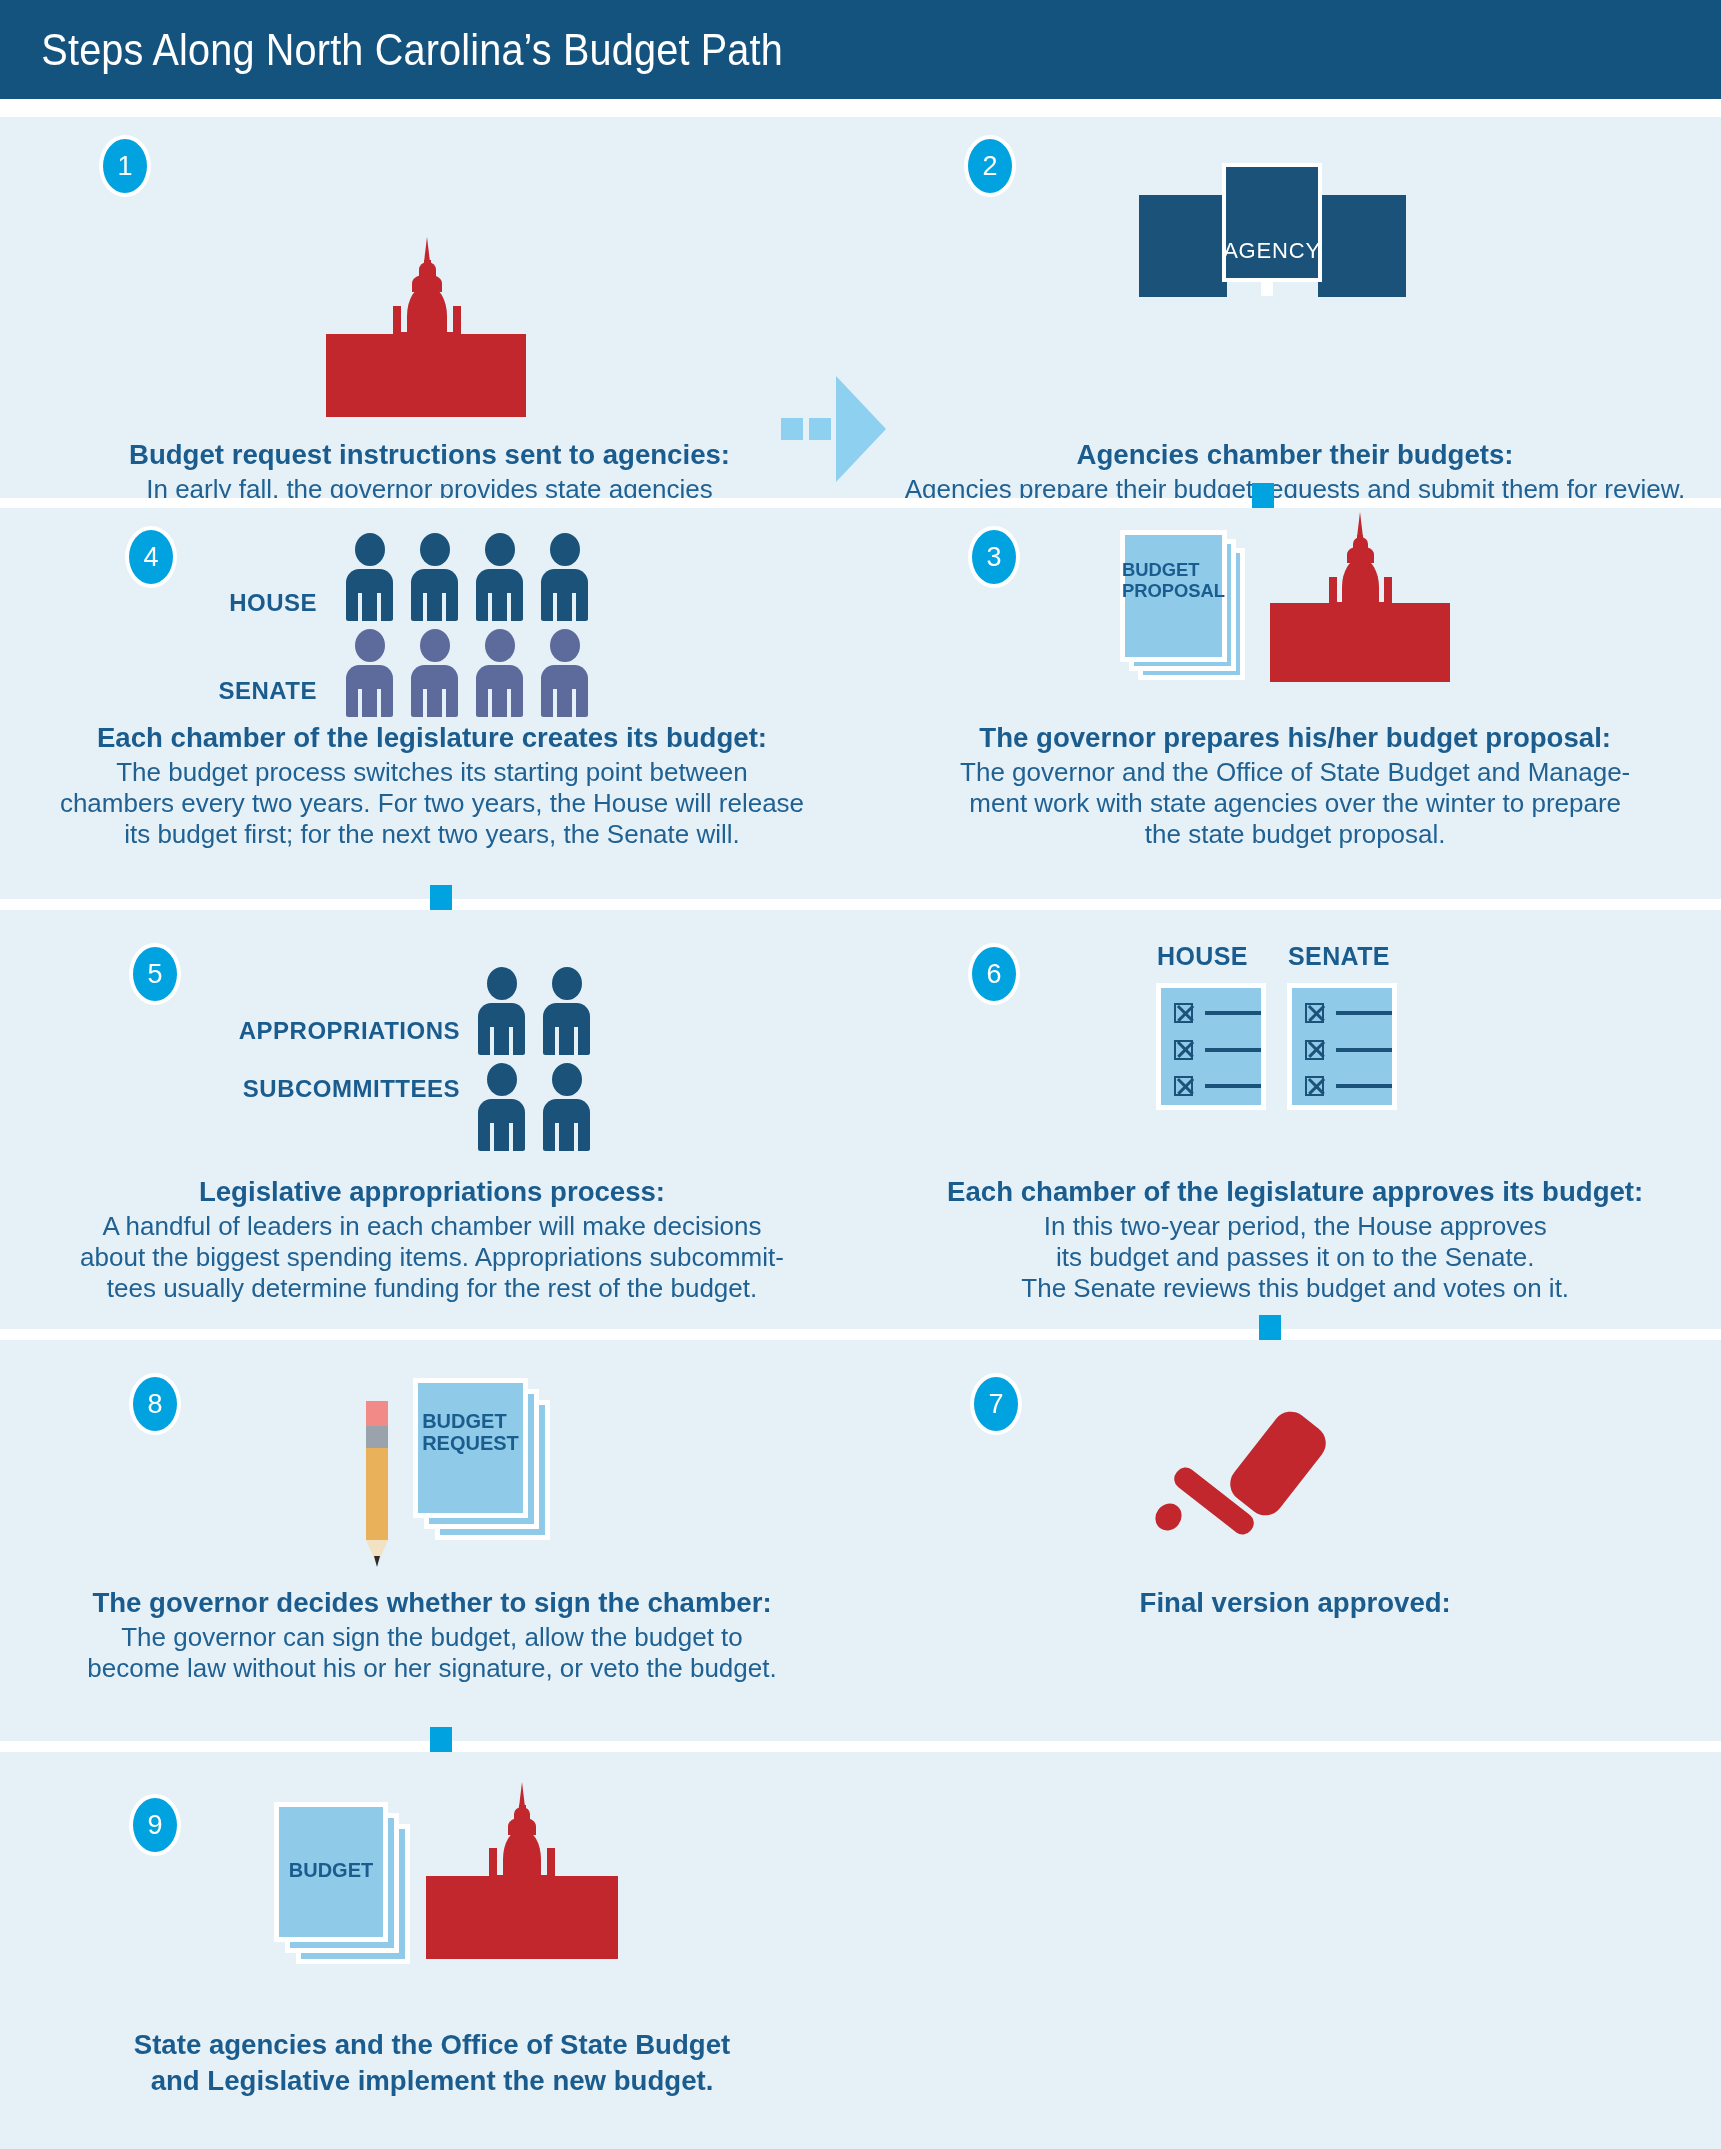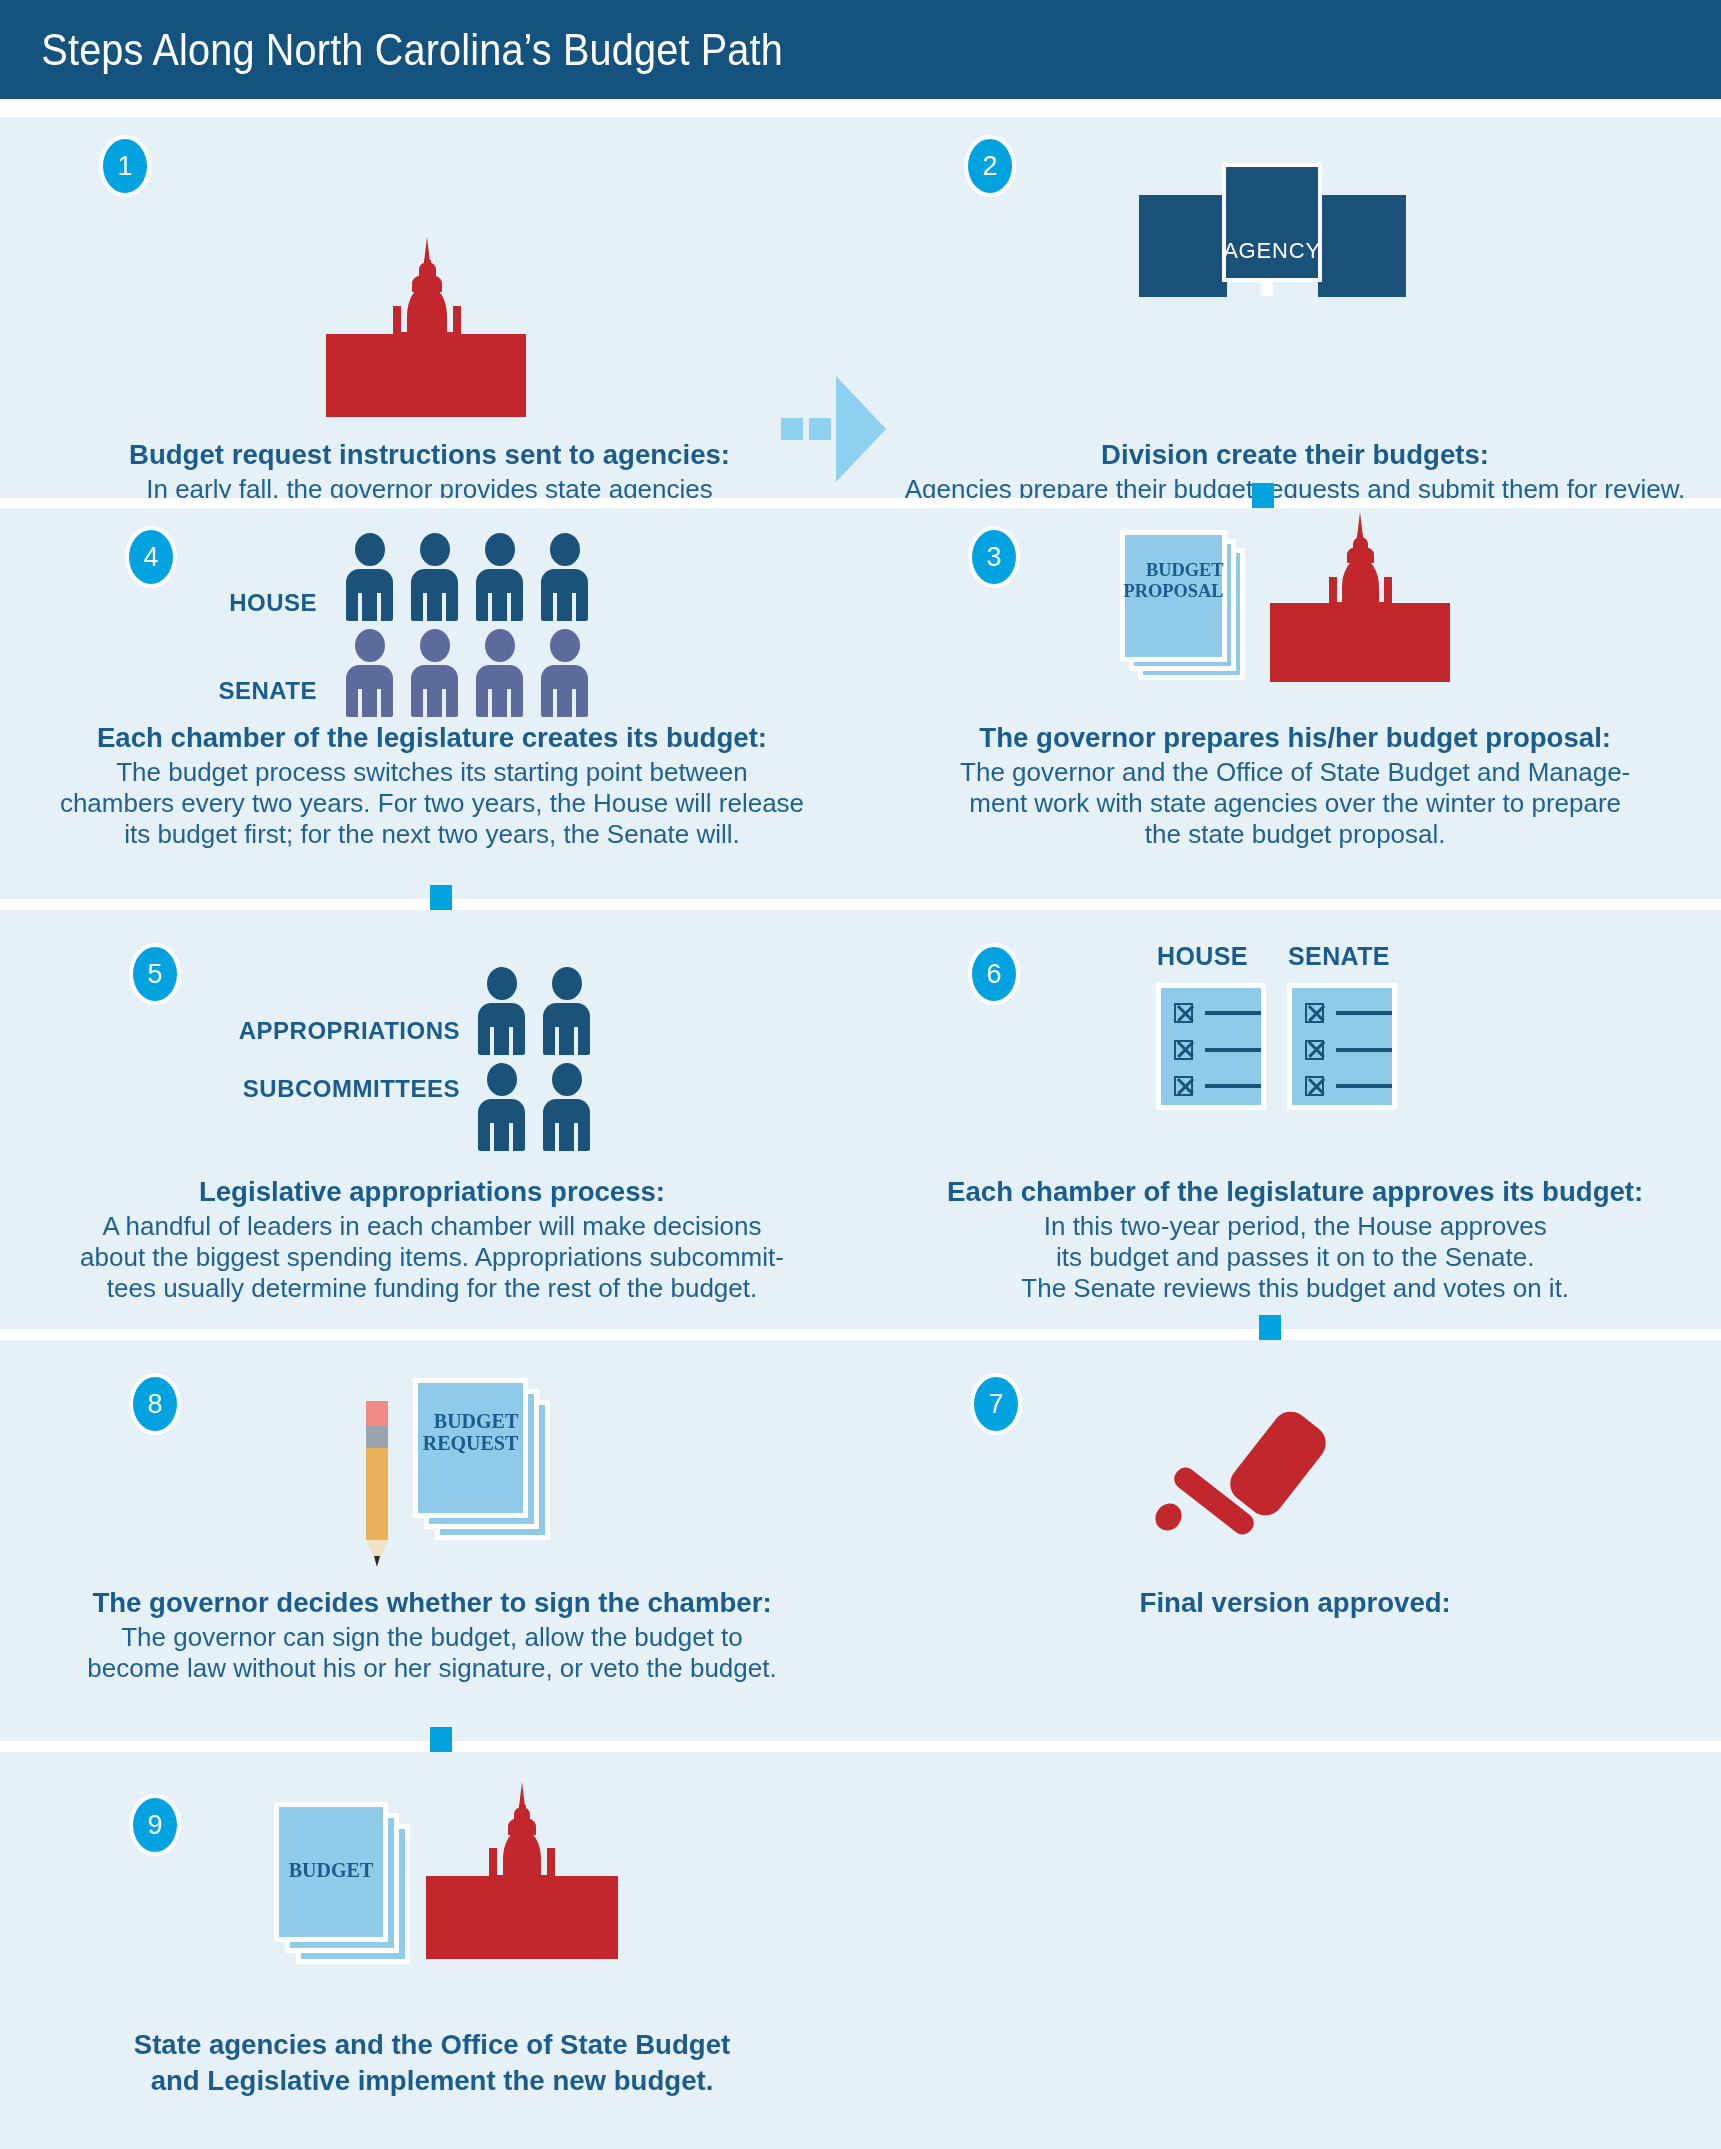--- a/index.html
+++ b/index.html
@@ -110,22 +110,22 @@
     background: #8fcbe8;
     border: 5px solid #ffffff;
   }
   .docstack .front {
     position: absolute; left: 0; top: 0;
     background: #8fcbe8;
     border: 5px solid #ffffff;
     display: flex; align-items: flex-start; justify-content: center;
   }
   .docstack .doclabel {
-    color: #1a5c8e; font-weight: bold; text-align: right;
-    font-family: Liberation Serif, serif;
+    color: #1a5c8e; font-weight: bold; text-align: left;
+    font-family: Liberation Sans, sans-serif;
     line-height: 1.12;
     white-space: pre-line;
   }
 
   
   .agency { position: relative; }
   .agency .blk { position: absolute; background: #1a5279; }
   .agency .center {
     position: absolute; background: #1a5279; border: 4.2px solid #ffffff;
     display: flex; align-items: center; justify-content: center;
@@ -284,21 +284,21 @@
         <div class="blk" style="left:0;   top:32px; width:88px; height:102px;"></div>
         <div class="blk" style="left:179px; top:32px; width:88px; height:102px;"></div>
         <div class="center" style="left:83px; top:0; width:100px; height:119px;">
           <span style="margin-top:57px;">AGENCY</span>
         </div>
         <div class="notch" style="left:122px; top:115px; width:11.7px; height:18.4px;"></div>
       </div>
     </div>
 
     <div class="caption" style="left:12.5px; top:321px; width:843px;">
-      <span class="ttl">Division create their budgets:</span>
+      <span class="ttl">Agencies chamber their budgets:</span>
       <span class="body">Agencies prepare their budget requests and submit them for review.
 Office of State Budget &amp; Management and NCGA’s Fiscal Research
 Division provide projected revenue collections for upcoming fiscal year.</span>
     </div>
   </div>
 </div>
 
 <div class="sep" style="top:498px;"></div>
 
 <div class="arrow-v" style="left:1214px; top:483px; width:97px; height:92px;">

